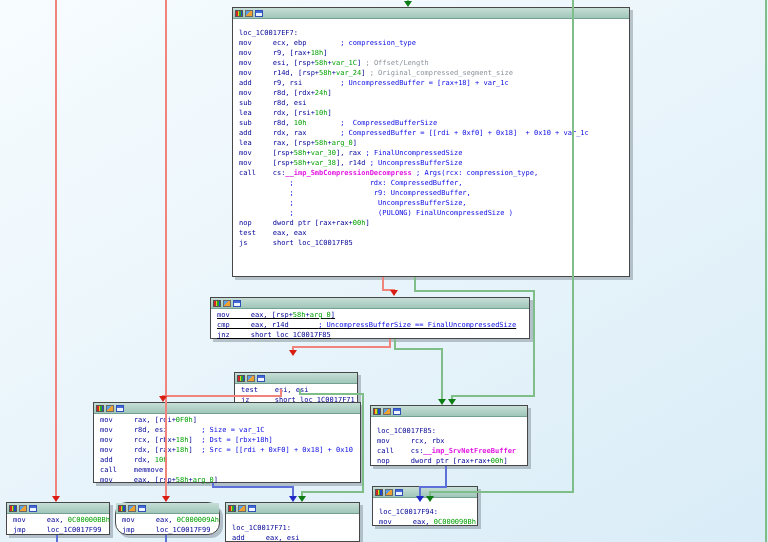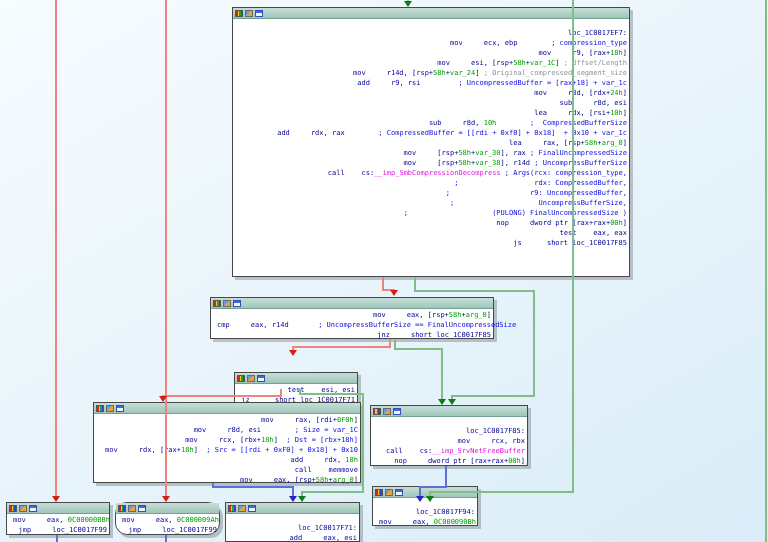--- a/index.html
+++ b/index.html
@@ -1,33 +1,33 @@
 <!DOCTYPE html>
 <html style="--background_top: #f7fcff; --background_bottom: #d9ecf7; --node_bg: #ffffff; --node_border: #474747; --title_top: #c6ded7; --title_bot: #a0c6b9; --code: #000097; --num: #00a000; --cmt_blue: #0b0be4; --cmt_gray: #8b939b; --import: #e215e2; --edge_red_line: #f0837b; --edge_red_arrow: #d81d12; --edge_green_line: #7fbe88; --edge_green_arrow: #0e7c14; --edge_blue_line: #5d6fd8; --edge_blue_arrow: #2028c8;"><head>
 <meta charset="utf-8">
 <style>
   html,body{margin:0;padding:0;}
   .stage{position:relative;width:768px;height:542px;overflow:hidden;
     background:linear-gradient(150deg,var(--background_top,#f7fcff) 0%,#eaf5fb 45%,var(--background_bottom,#d9ecf7) 100%);}
   .node{position:absolute;background:var(--node_bg,#fff);border:1px solid var(--node_border,#474747);
-    box-shadow:3px 3px 0 rgba(96,110,120,.38);box-sizing:border-box;text-align:right;}
+    box-shadow:3px 3px 0 rgba(96,110,120,.38);box-sizing:border-box;}
   .titlebar{height:11px;background:linear-gradient(var(--title_top,#c6ded7),var(--title_bot,#a0c6b9));
     border-bottom:1px solid #74a093;display:flex;align-items:center;gap:2px;padding:0 2px;box-sizing:border-box;}
   .nicon{width:8px;height:7px;display:inline-block;border:1px solid #555;box-sizing:border-box;flex:0 0 auto;}
   .palette-icon{background:linear-gradient(90deg,#d22525 0 25%,#ddd025 25% 50%,#28a428 50% 75%,#2446d2 75% 100%);}
   .brush-icon{background:linear-gradient(135deg,#5aa0e8 45%,#f0a030 45%);border-color:#6a6a6a;}
   .frame-icon{background:linear-gradient(#4468d8 0 2px,#eef4ff 2px);border-color:#3050b8;}
   .nbody{padding:1px 2px 0 6px;}
   .blankline{height:8px;}
   .cline{height:10px;font:7px/10px "DejaVu Sans Mono",monospace;white-space:pre;}
   .c{color:var(--code,#000097);}
   .n{color:var(--num,#00a000);}
   .b{color:var(--cmt_blue,#0b0be4);}
   .g{color:var(--cmt_gray,#8b939b);}
-  .m{color:var(--import,#e215e2);}
+  .m{color:var(--import,#e215e2);font-weight:bold;}
   .eseg{position:absolute;}
   .earrow{position:absolute;width:0;height:0;border-left:4px solid transparent;border-right:4px solid transparent;border-top:6px solid #000;}
 </style>
 </head>
 <body>
 
 <div class="stage">
     <div class="node" style="left: 232px; top: 7px; width: 398px; height: 270px;">
       <div class="titlebar">
         <span class="nicon palette-icon"></span>
@@ -53,21 +53,21 @@
         <div class="cline"><span class="c">call    cs:</span><span class="m">__imp_SmbCompressionDecompress</span><span class="c"> </span><span class="b">; Args(rcx: compression_type,</span></div>
         <div class="cline"><span class="b">            ;                  rdx: CompressedBuffer,</span></div>
         <div class="cline"><span class="b">            ;                   r9: UncompressedBuffer,</span></div>
         <div class="cline"><span class="b">            ;                    UncompressBufferSize,</span></div>
         <div class="cline"><span class="b">            ;                    (PULONG) FinalUncompressedSize )</span></div>
         <div class="cline"><span class="c">nop     dword ptr [rax+rax+</span><span class="n">00h</span><span class="c">]</span></div>
         <div class="cline"><span class="c">test    eax, eax</span></div>
         <div class="cline"><span class="c">js      short loc_1C0017F85</span></div>
       </div>
     </div>
-    <div class="node" style="left: 210px; top: 297px; width: 284px; height: 42px;">
+    <div class="node" style="left: 210px; top: 297px; width: 320px; height: 42px; text-decoration: underline;">
       <div class="titlebar">
         <span class="nicon palette-icon"></span>
         <span class="nicon brush-icon"></span>
         <span class="nicon frame-icon"></span>
       </div>
       <div class="nbody">
         <div class="cline"><span class="c">mov     eax, [rsp+</span><span class="n">58h</span><span class="c">+</span><span class="n">arg_0</span><span class="c">]</span></div>
         <div class="cline"><span class="c">cmp     eax, r14d       </span><span class="b">; UncompressBufferSize == FinalUncompressedSize</span></div>
         <div class="cline"><span class="c">jnz     short loc_1C0017F85</span></div>
       </div>

